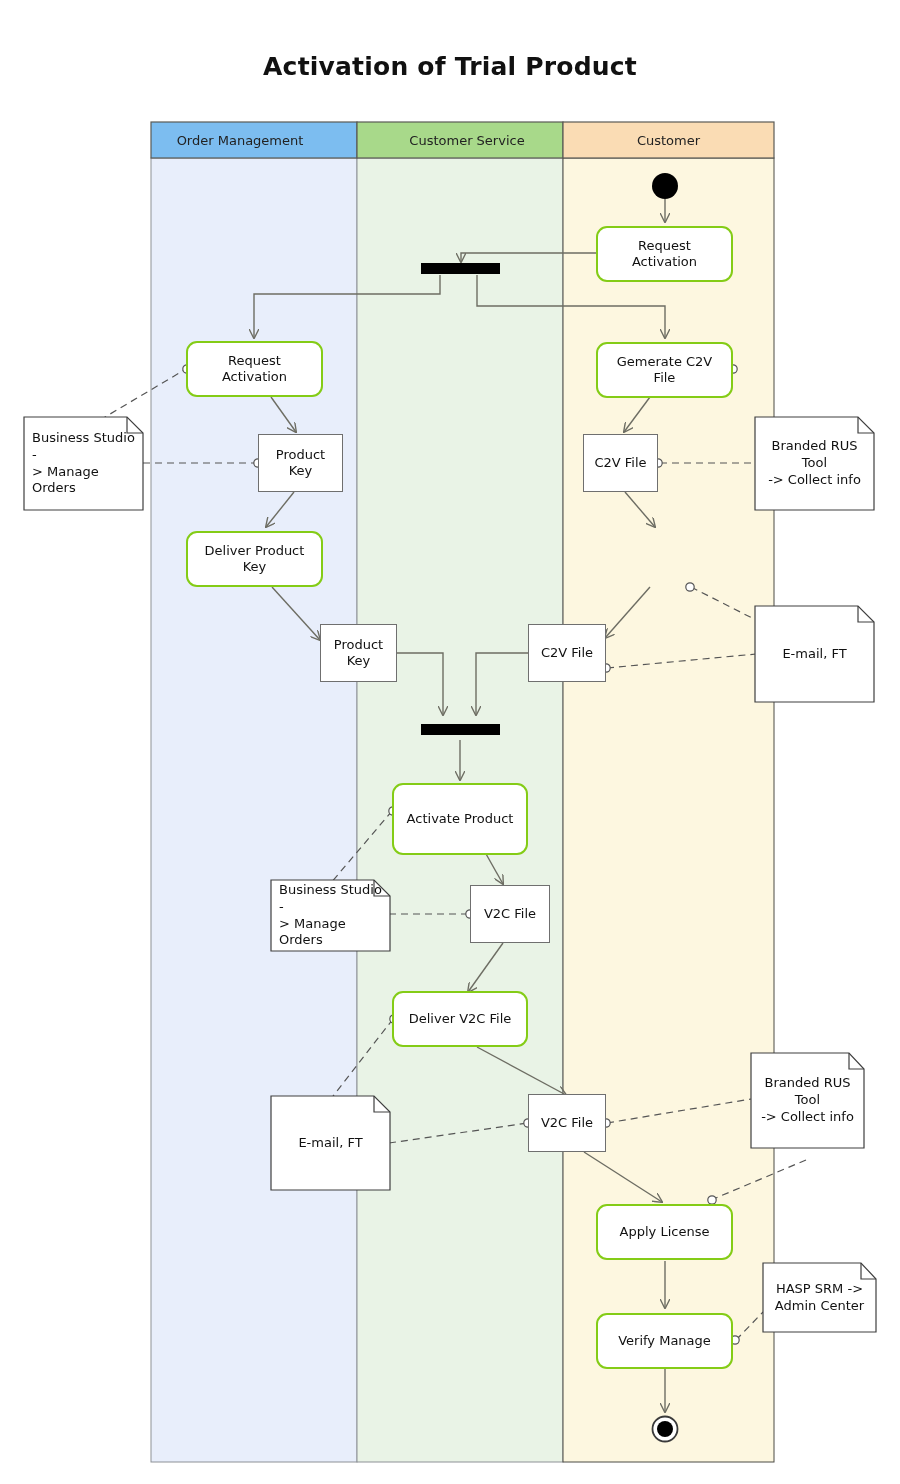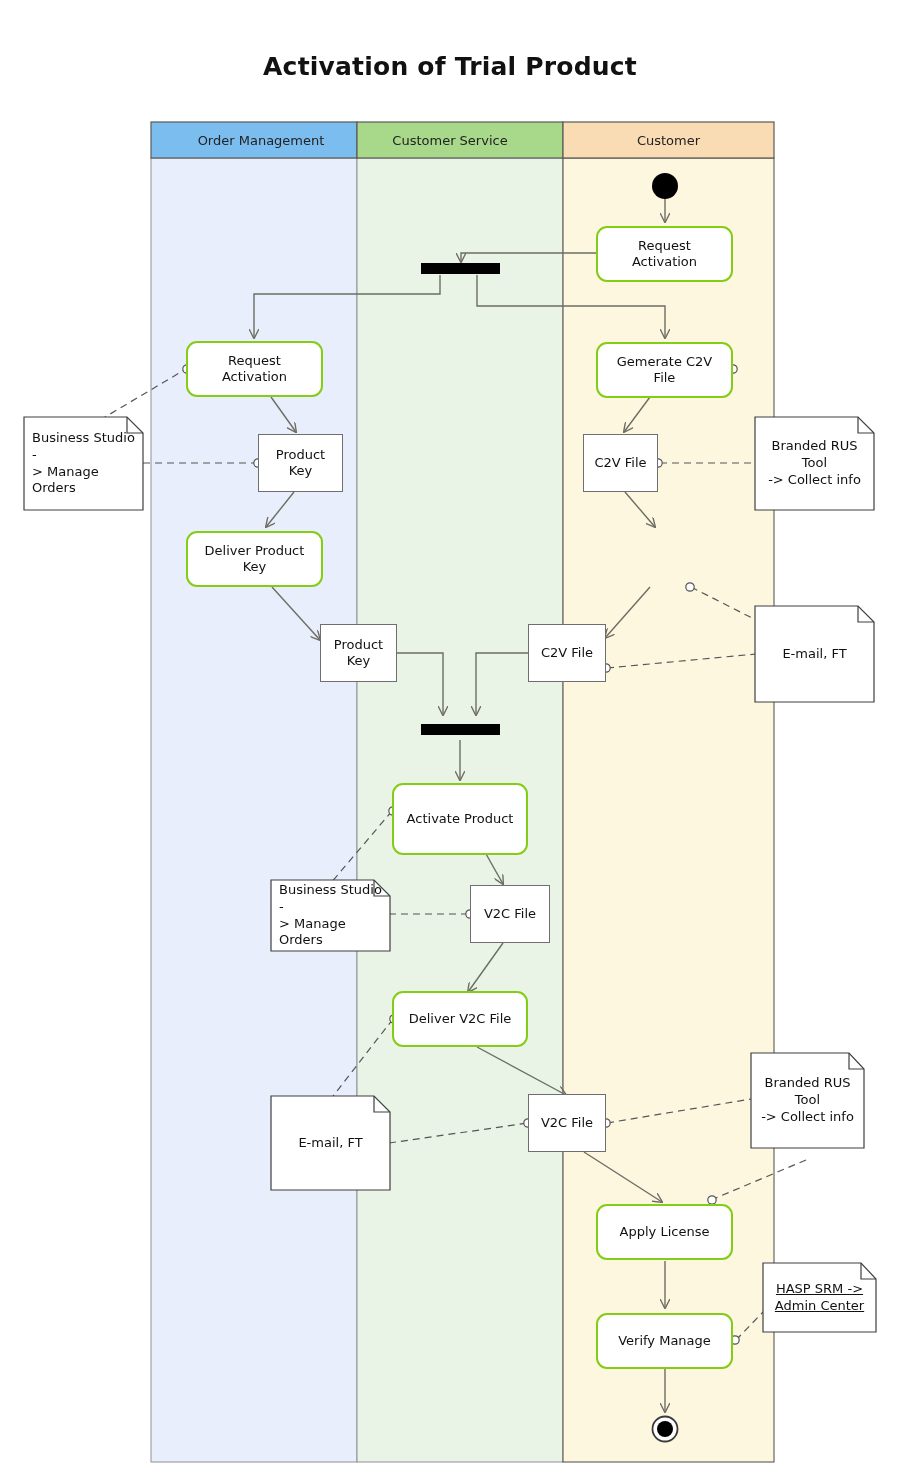--- a/index.html
+++ b/index.html
@@ -145,22 +145,22 @@
       <path d="M 374 1096 L 374 1112 L 390 1112" fill="none"></path>
 
       <path d="M 751 1053 L 849 1053 L 864 1069 L 864 1148 L 751 1148 Z"></path>
       <path d="M 849 1053 L 849 1069 L 864 1069" fill="none"></path>
 
       <path d="M 763 1263 L 861 1263 L 876 1279 L 876 1332 L 763 1332 Z"></path>
       <path d="M 861 1263 L 861 1279 L 876 1279" fill="none"></path>
     </g>
   </svg>
 
-  <div class="lane-label" style="left:158px;top:122px;width:206px;height:36px;">Order Management</div>
-  <div class="lane-label" style="left:340px;top:122px;width:206px;height:36px;padding-left:14px;">Customer Service</div>
+  <div class="lane-label" style="left:137px;top:122px;width:206px;height:36px;">Order Management</div>
+  <div class="lane-label" style="left:357px;top:122px;width:206px;height:36px;padding-left:14px;">Customer Service</div>
   <div class="lane-label" style="left:563px;top:122px;width:211px;height:36px;">Customer</div>
 
   <div class="nodebox activity" style="left:596px;top:226px;width:137px;height:56px;">Request Activation</div>
 
   <div class="nodebox activity" style="left:596px;top:342px;width:137px;height:56px;">Gemerate C2V File</div>
 
   <div class="nodebox activity" style="left:186px;top:341px;width:137px;height:56px;">Request Activation</div>
 
   <div class="nodebox objnode" style="left:258px;top:434px;width:85px;height:58px;white-space:pre-line;">Product
 Key</div>
@@ -196,16 +196,16 @@
   <div class="notebox" style="left:755px;top:606px;width:119px;height:96px;">E-mail, FT</div>
 
   <div class="notebox" style="left:271px;top:880px;width:119px;height:71px;white-space:pre-line;justify-content:flex-start;text-align:left;">Business Studio -
 &gt; Manage Orders</div>
 
   <div class="notebox" style="left:271px;top:1096px;width:119px;height:94px;">E-mail, FT</div>
 
   <div class="notebox" style="left:751px;top:1053px;width:113px;height:95px;white-space:pre-line;">Branded RUS Tool
 -&gt; Collect info</div>
 
-  <div class="notebox" style="left:763px;top:1263px;width:113px;height:69px;white-space:pre-line;text-decoration:underline;">HASP SRM -&gt;
+  <div class="notebox" style="left:763px;top:1263px;width:113px;height:69px;white-space:pre-line;">HASP SRM -&gt;
 Admin Center</div>
 
 </div>
 
 </body></html>

